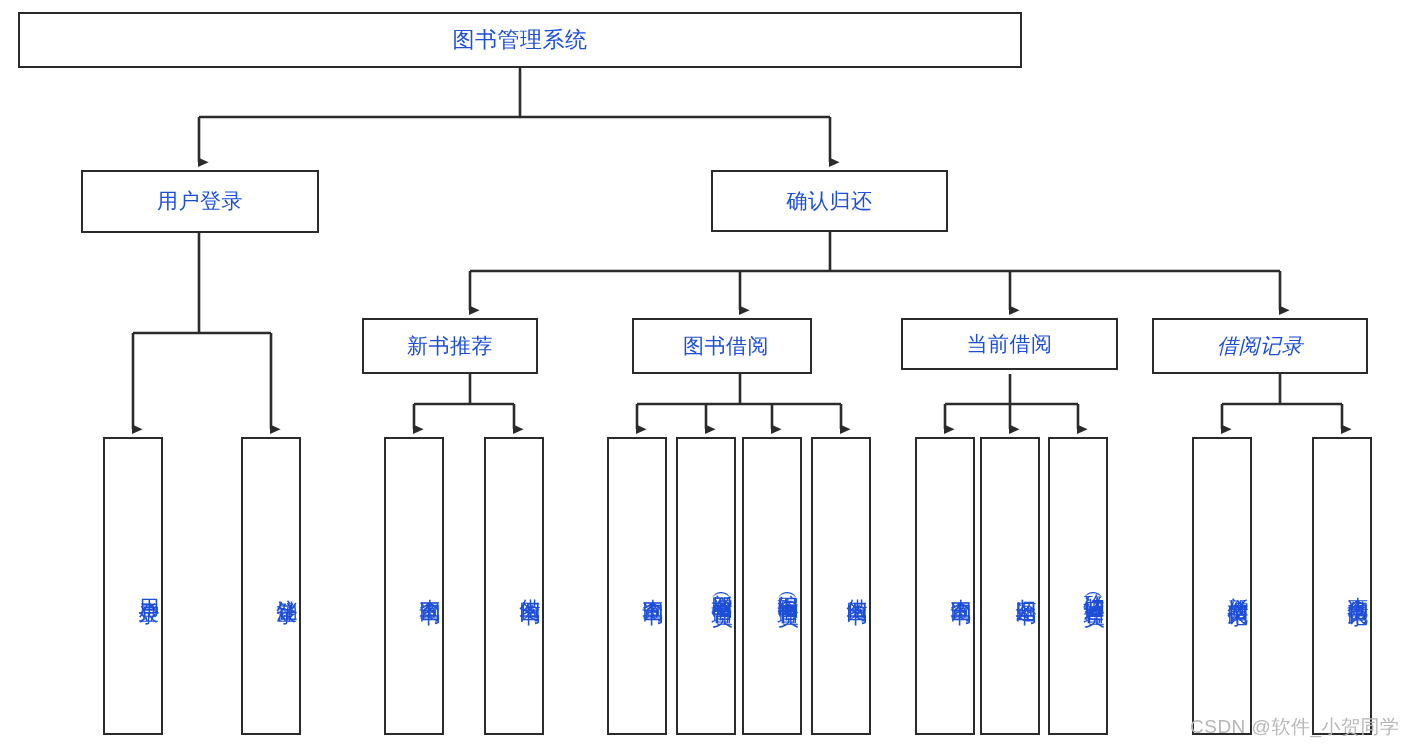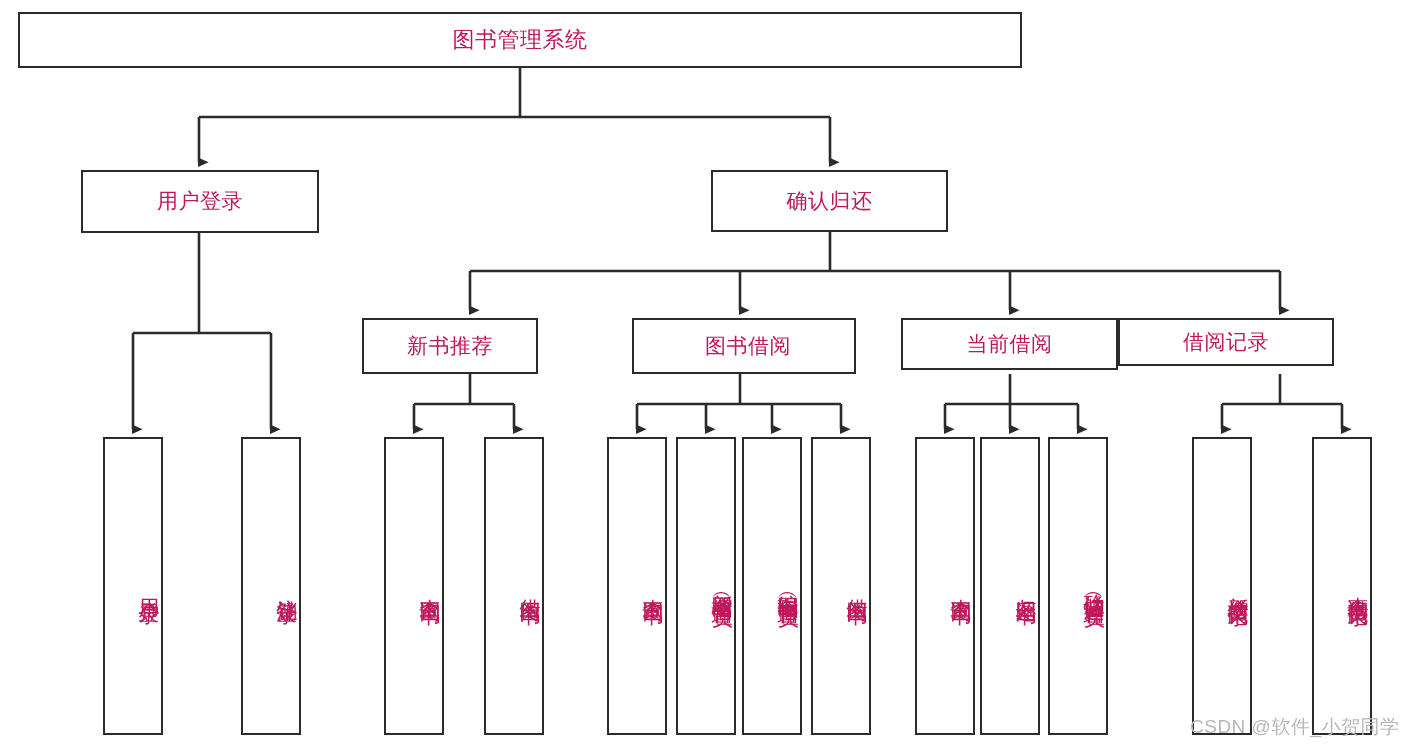--- a/index.html
+++ b/index.html
@@ -27,21 +27,21 @@
     pointer-events: none;
   }
   .node {
     position: absolute;
     box-sizing: border-box;
     background: #ffffff;
     border: 2px solid #2b2b2b;
     display: flex;
     align-items: center;
     justify-content: center;
-    color: #be185d;
+    color: #1d4ed8;
     line-height: 1.18;
     text-align: center;
   }
   .node.h {              
     font-size: 21px;
     letter-spacing: 0.5px;
   }
   .node.root {
     font-size: 22px;
   }
@@ -135,27 +135,27 @@
   <div class="node h" style="left:81px; top:170px; width:238px; height:63px;">
     <span>用户登录</span>
   </div>
   <div class="node h" style="left:711px; top:170px; width:237px; height:62px;">
     <span>确认归还</span>
   </div>
 
   <div class="node h" style="left:362px; top:318px; width:176px; height:56px;">
     <span>新书推荐</span>
   </div>
-  <div class="node h" style="left:632px; top:318px; width:224px; height:56px;padding-left:8px;">
+  <div class="node h" style="left:632px; top:318px; width:180px; height:56px;padding-left:8px;">
     <span>图书借阅</span>
   </div>
   <div class="node h" style="left:901px; top:318px; width:217px; height:52px;">
     <span>当前借阅</span>
   </div>
-  <div class="node h" style="left:1118px; top:318px; width:216px; height:48px;">
+  <div class="node h" style="left:1152px; top:318px; width:216px; height:56px;font-style:italic;">
     <span>借阅记录</span>
   </div>
 
   <div class="node v" style="left:103px; top:437px; width:60px; height:298px;">
     <span>用户登录</span>
   </div>
   <div class="node v" style="left:241px; top:437px; width:60px; height:298px;">
     <span>注销登录</span>
   </div>
 

